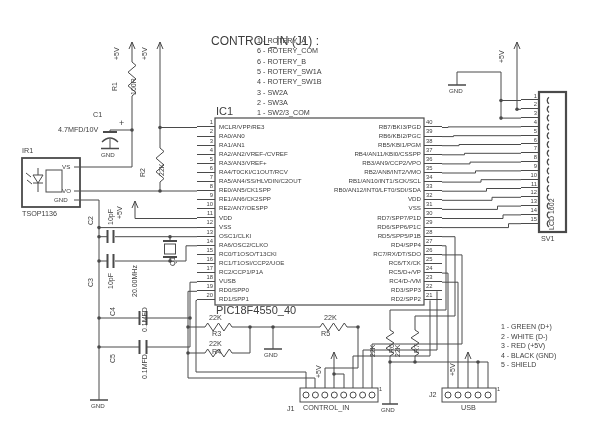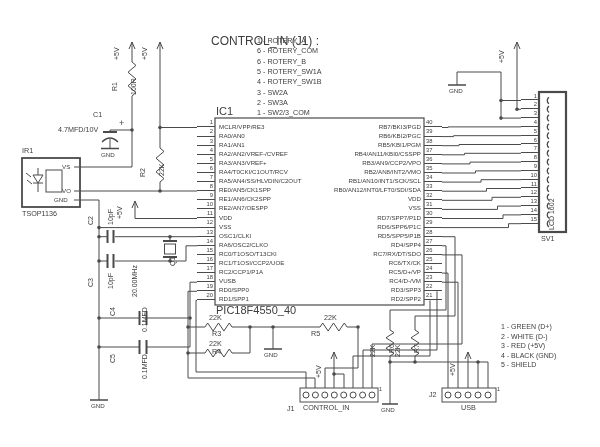--- a/index.html
+++ b/index.html
@@ -198,21 +198,21 @@
 
 <span class="vlbl" style="left:119px;top:83px">R1</span>
 <span class="vlbl" style="left:138px;top:87px">100R</span>
 <span class="vlbl" style="left:147px;top:169px">R2</span>
 <span class="vlbl" style="left:166px;top:168px">22K</span>
 <span class="lbl" style="left:209px;top:314px">22K</span>
 <span class="lbl" style="left:212px;top:330px">R3</span>
 <span class="lbl" style="left:209px;top:340px">22K</span>
 <span class="lbl" style="left:212px;top:348px">R4</span>
 <span class="lbl" style="left:324px;top:314px">22K</span>
-<span class="lbl" style="left:311px;top:330px">R5</span>
+<span class="lbl" style="left:321px;top:330px">R5</span>
 <span class="vlbl" style="left:377px;top:349px">22K</span>
 <span class="vlbl" style="left:396px;top:345px">R6</span>
 <span class="vlbl" style="left:402px;top:349px">22K</span>
 <span class="vlbl" style="left:421px;top:345px">R7</span>
 
 <span class="lbl" style="left:93px;top:111px">C1</span>
 <span class="lbl f9" style="left:119px;top:119px">+</span>
 <span class="lbl" style="left:58px;top:126px">4.7MFD/10V</span>
 <span class="vlbl" style="left:95px;top:217px">C2</span>
 <span class="vlbl" style="left:115px;top:217px">10pF</span>

